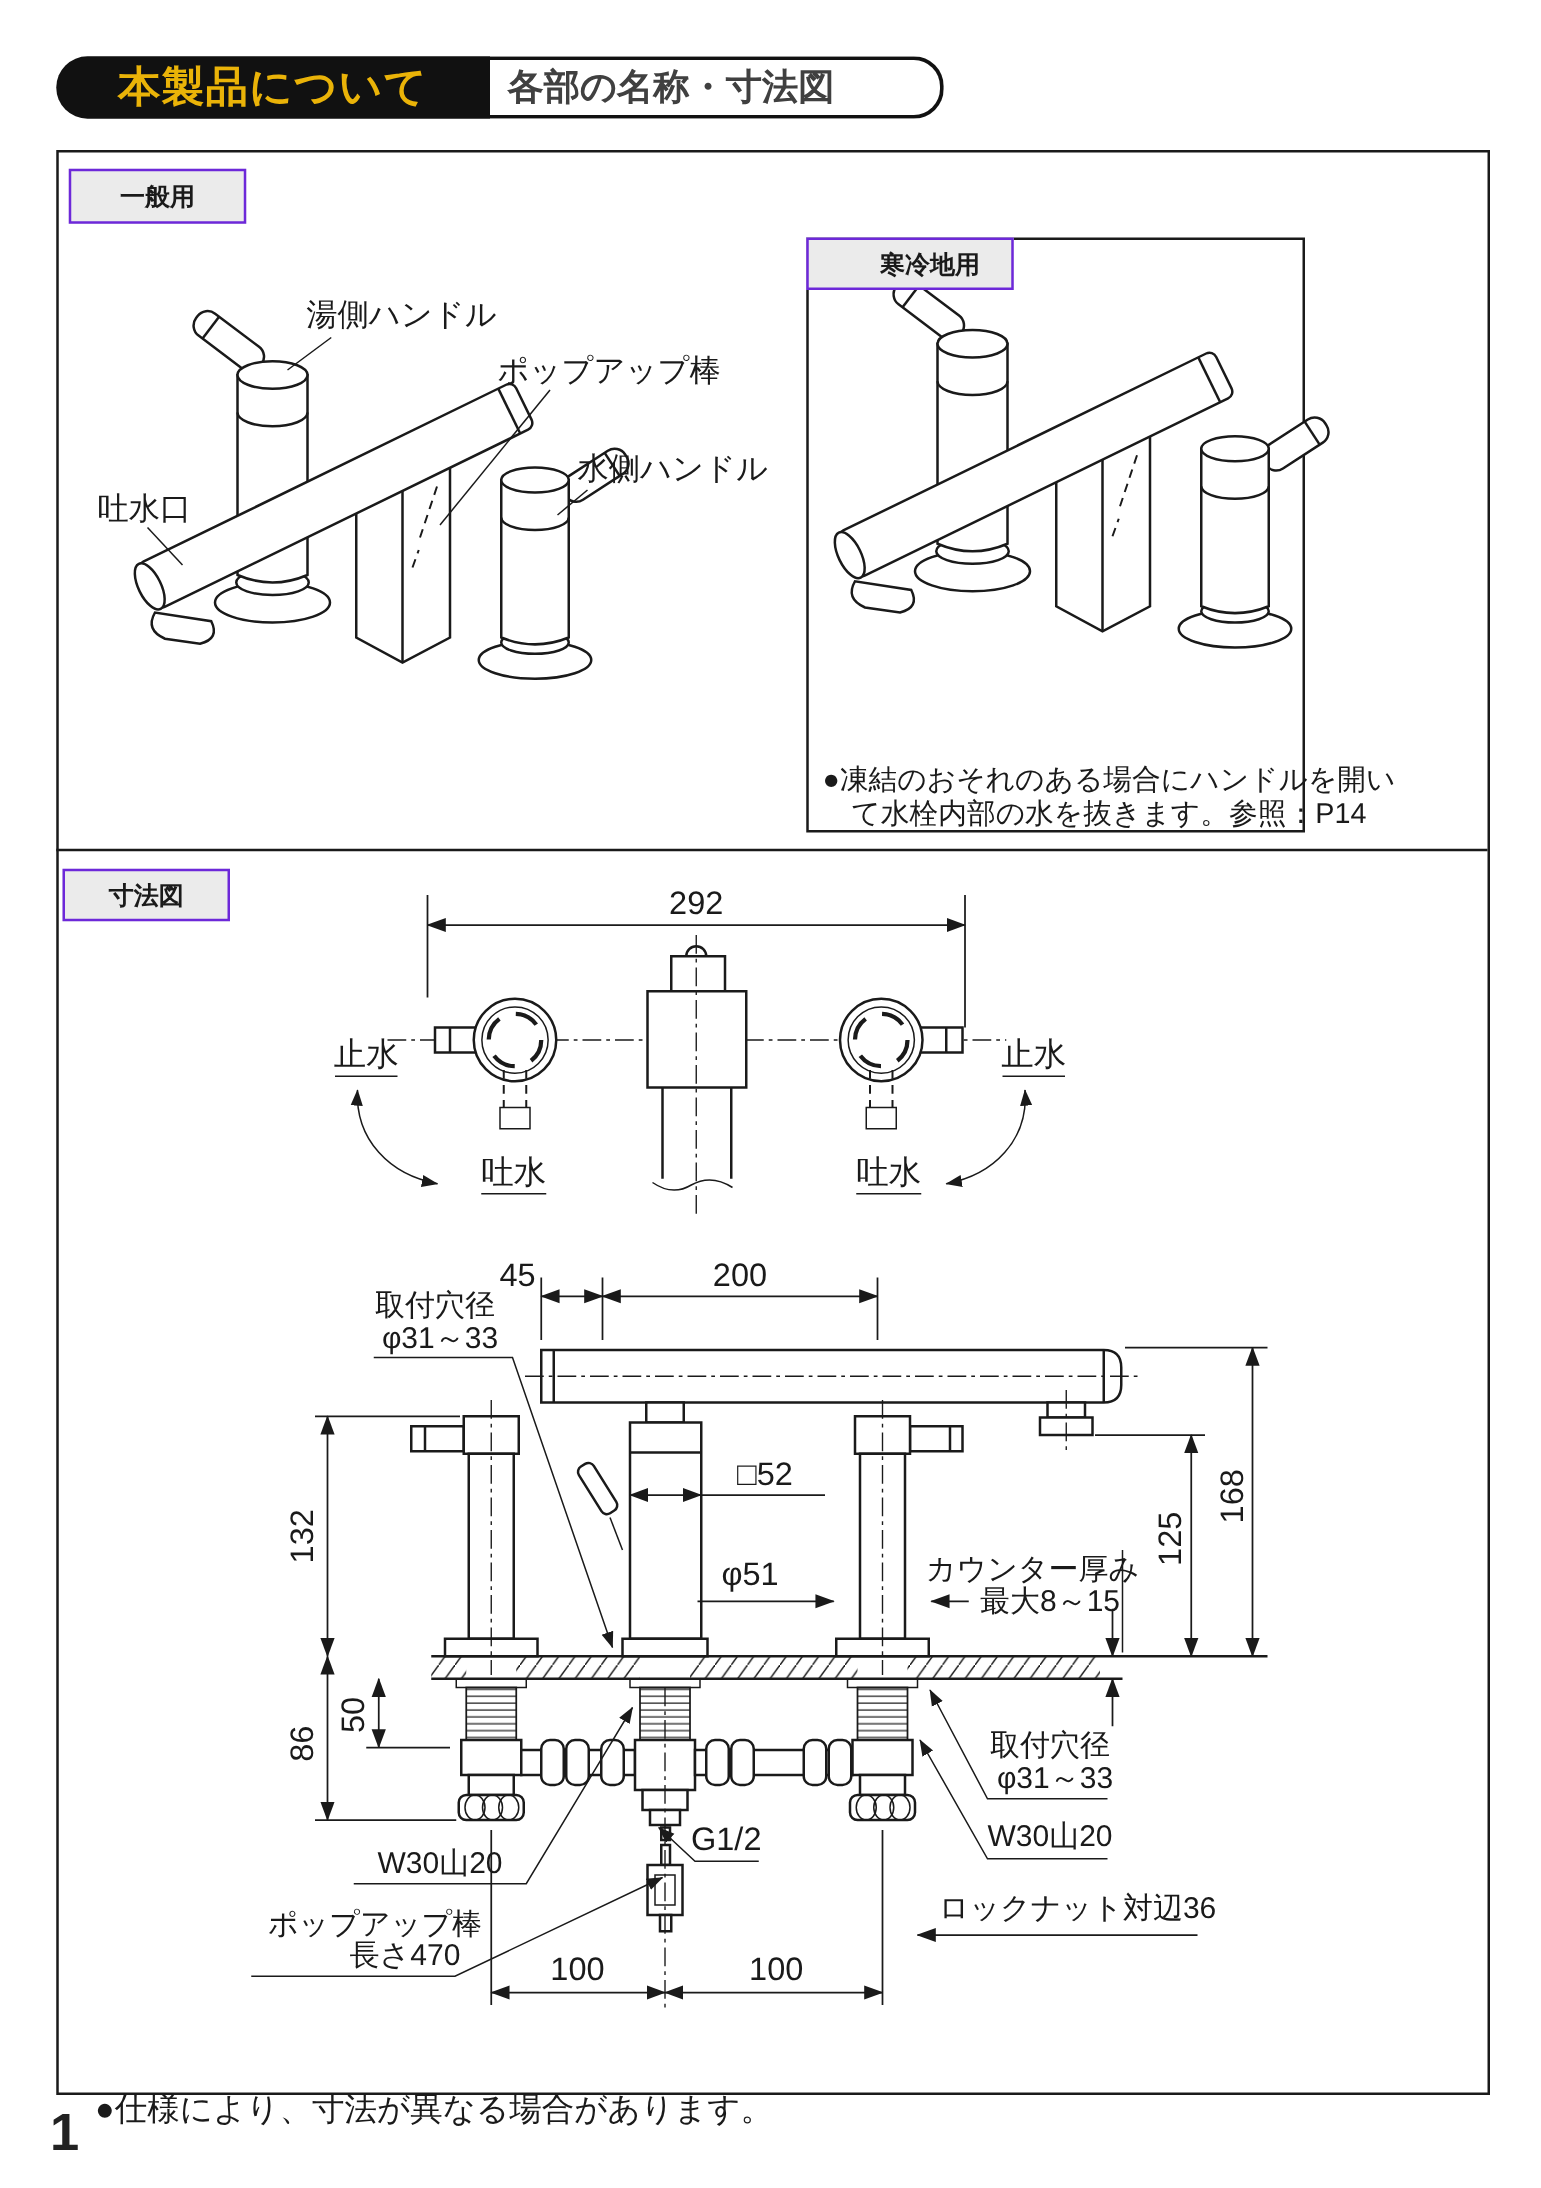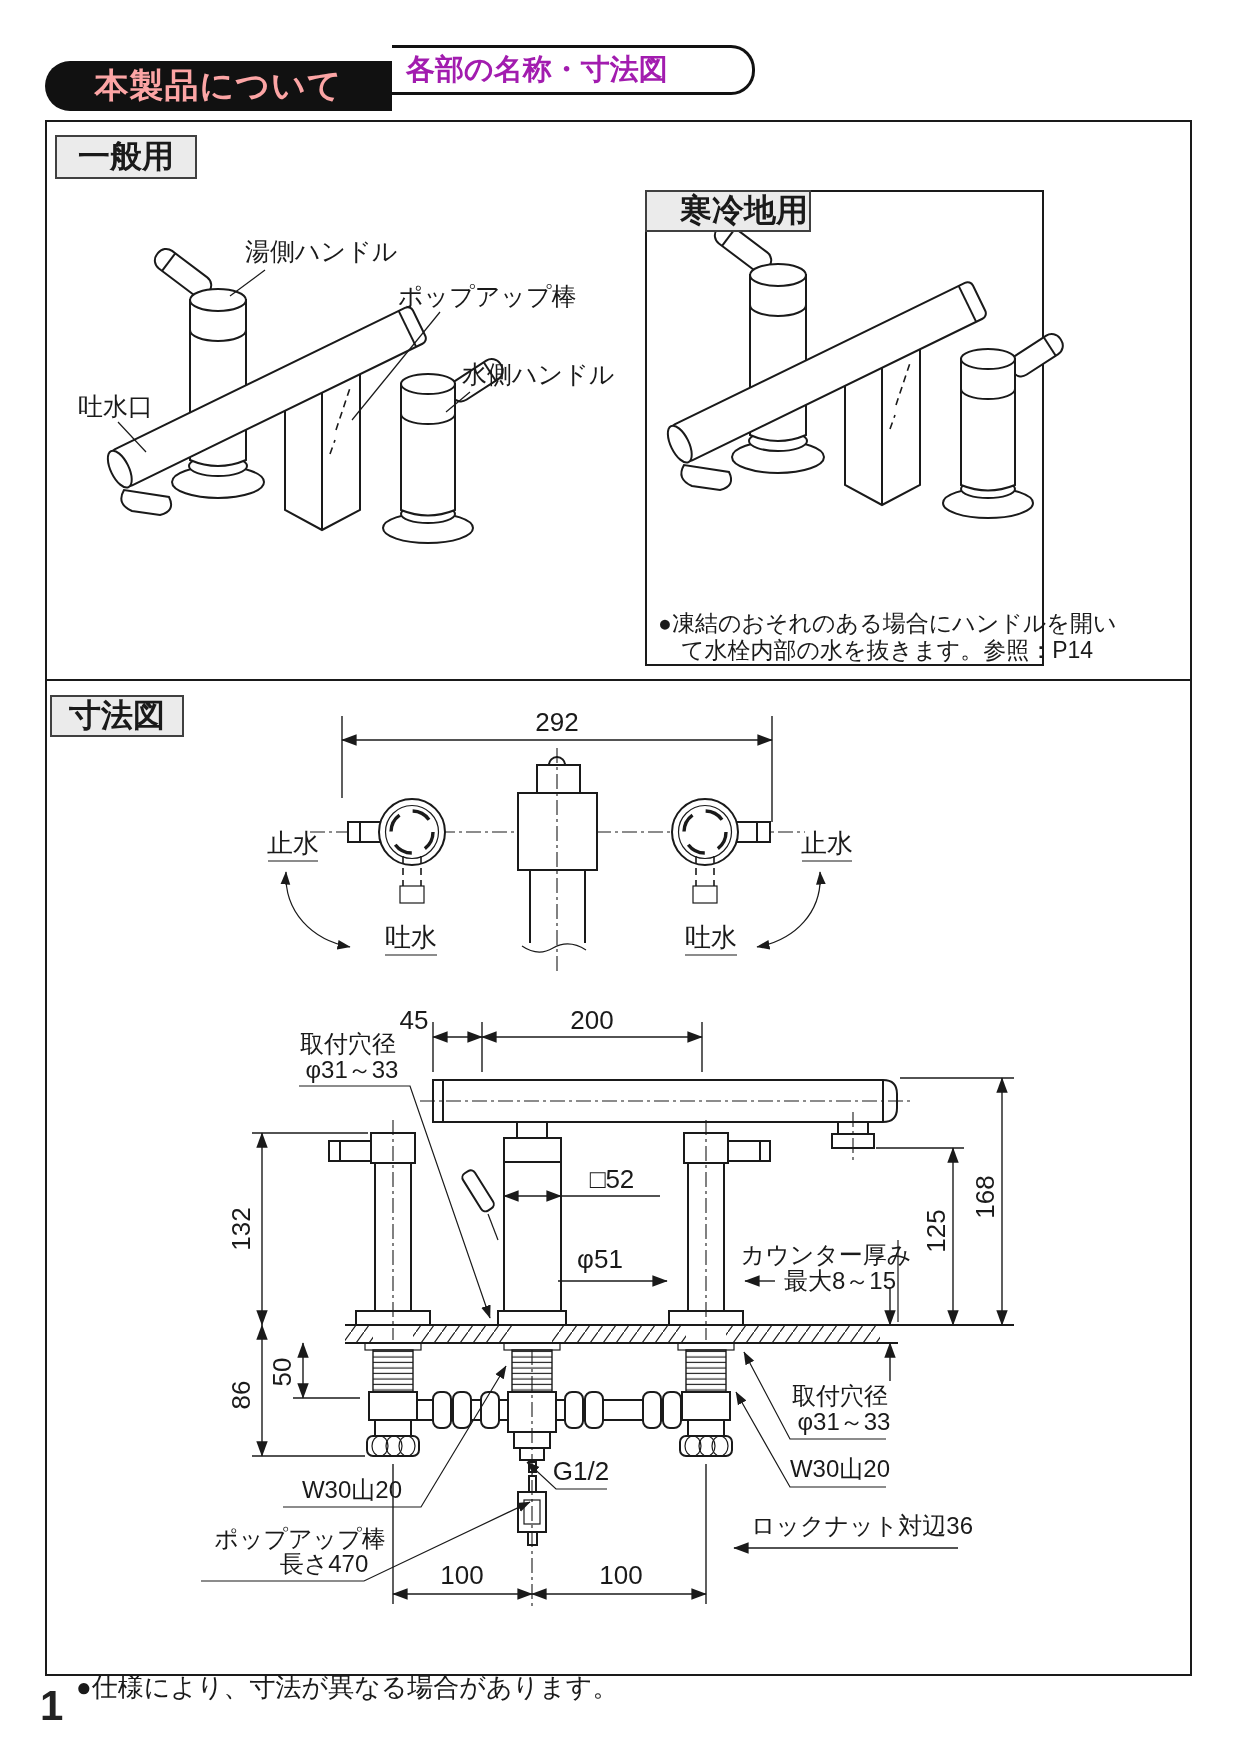--- a/index.html
+++ b/index.html
@@ -1,30 +1,30 @@
 <!DOCTYPE html>
 <html><head>
 <meta charset="utf-8">
 <style>
   html,body{margin:0;padding:0;background:#fff;}
   .page{position:relative;width:1233px;height:1750px;background:#fff;overflow:hidden;
         font-family:"Liberation Sans",sans-serif;color:#1a1a1a;}
   
   .hdr-main{position:absolute;left:45px;top:45px;width:347px;height:50px;background:#111;
-            border-radius:25px 0 0 25px;color:#fca5a5;font-size:34px;font-weight:bold;
-            display:flex;align-items:center;justify-content:center;letter-spacing:1px;margin-top:16px;}
+            border-radius:25px 0 0 25px;color:#eab308;font-size:34px;font-weight:bold;
+            display:flex;align-items:center;justify-content:center;letter-spacing:1px;}
   .hdr-sub{position:absolute;left:392px;top:45px;width:346px;height:44px;background:#fff;
-           border:3px solid #111;border-left:none;border-radius:0 24px 24px 0;color:#a21caf;
+           border:3px solid #111;border-left:none;border-radius:0 24px 24px 0;color:#404040;
            font-size:29px;font-weight:bold;display:flex;align-items:center;padding-left:14px;}
   
   .mainbox{position:absolute;left:45px;top:120px;width:1143px;height:1552px;border:2px solid #1a1a1a;}
   .divider{position:absolute;left:45px;top:679px;width:1145px;height:0;border-top:2px solid #1a1a1a;}
   .coldbox{position:absolute;left:645px;top:190px;width:395px;height:472px;border:2px solid #1a1a1a;background:#fff;}
-  .seclabel{position:absolute;background:#ebebeb;border:2px solid #404040;display:flex;
-            align-items:center;justify-content:center;font-size:32px;font-weight:bold;}
+  .seclabel{position:absolute;background:#ebebeb;border:2px solid #6d28d9;display:flex;
+            align-items:center;justify-content:center;font-size:20px;font-weight:bold;}
   .lab-general{left:55px;top:135px;width:138px;height:40px;}
   .lab-cold{left:645px;top:190px;width:130px;height:38px;padding-left:32px;}
   .lab-dim{left:50px;top:695px;width:130px;height:38px;}
   
   .isolabel{position:absolute;font-size:25px;white-space:nowrap;}
   .coldnote{position:absolute;font-size:23px;white-space:nowrap;letter-spacing:0px;}
   .footnote{position:absolute;left:76px;top:1630px;font-size:26px;white-space:nowrap;margin-top:40px;}
   .pagenum{position:absolute;left:40px;top:1682px;font-size:42px;font-weight:600;color:#222;}
   svg{position:absolute;}
   

